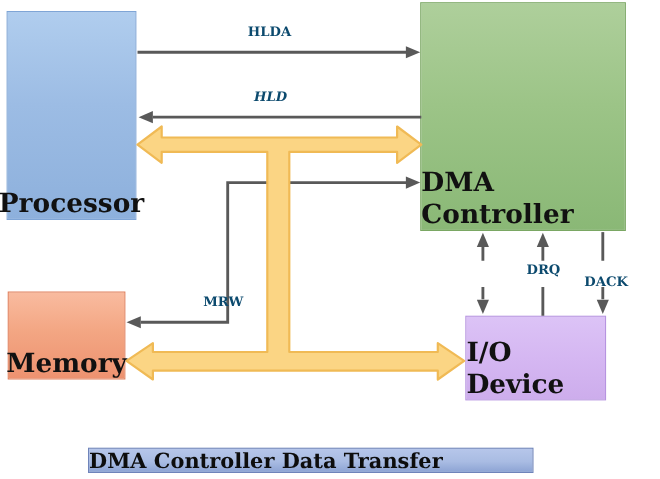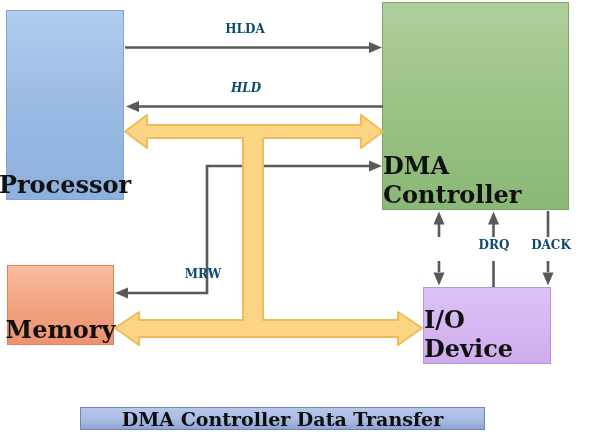--- a/index.html
+++ b/index.html
@@ -47,27 +47,27 @@
     transform:translateX(-50%);
     font-size:12px;font-weight:600;color:#0c4a6e;
     white-space:nowrap;
     z-index:3;
   }
   .l-hlda{left:245px;top:22px;}
   .l-hld{left:246px;top:81px;font-style:italic;}
   .l-mrw{left:155px;top:267px;margin-left:48px;}
   .l-iowr{left:439px;top:238px;}
   .l-drq{left:494px;top:238px;}
-  .l-dack{left:551px;top:238px;text-align:center;}
+  .l-dack{left:551px;top:249px;text-align:center;}
   .title-bar{
     position:absolute;left:80px;top:407px;width:405px;height:23px;
     background:linear-gradient(180deg,#b6c6ea 0%,#a9bce3 55%,#8da4d4 100%);
     border:1px solid #6f84ba;
     box-sizing:border-box;
-    display:flex;align-items:center;justify-content:center;
+    display:flex;align-items:center;justify-content:flex-start;
     font-size:19px;font-weight:700;color:#0d0d0d;
     z-index:1;
   }
 </style>
 </head>
 <body>
 
 <div class="canvas">
 
   <div class="node n-processor">

